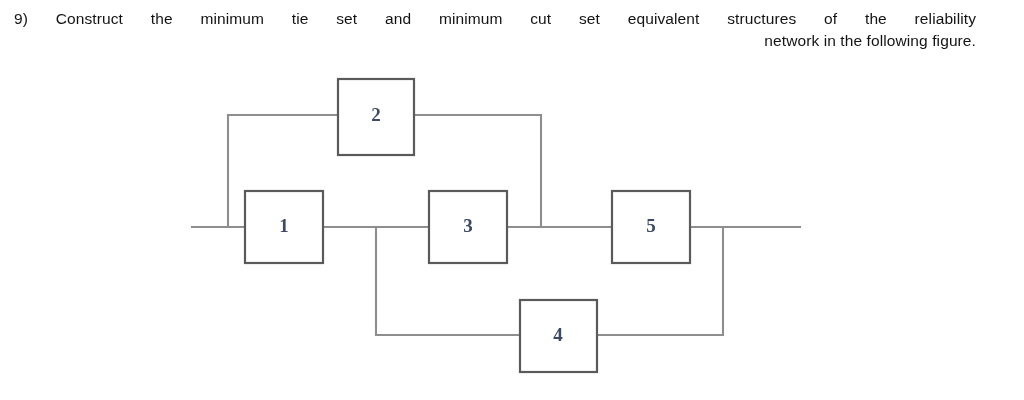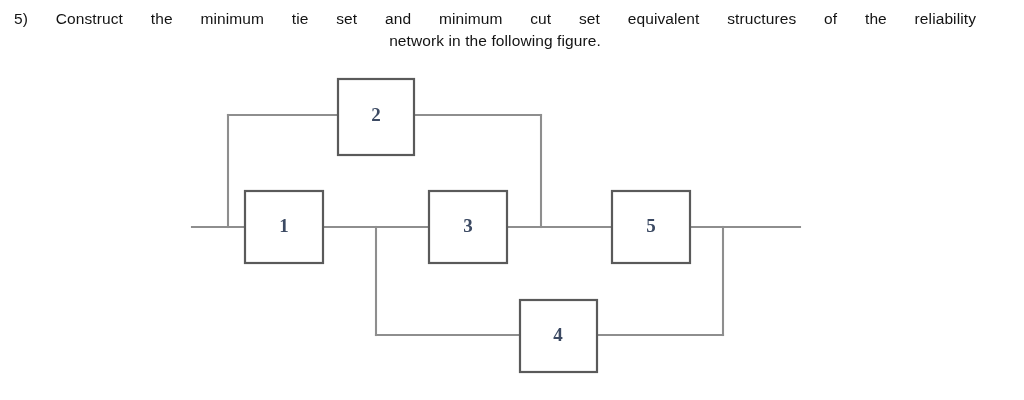--- a/index.html
+++ b/index.html
@@ -30,21 +30,21 @@
     letter-spacing: 0.1px;
   }
   #question-text .line {
     display: block;
   }
   #question-text .line.just {
     text-align: justify;
     text-align-last: justify;
   }
   #question-text .line.last {
-    text-align: center;
+    text-align: right;
   }
 
   
   #diagram {
     position: absolute;
     left: 0;
     top: 55px;
     width: 1024px;
     height: 345px;
   }
@@ -69,21 +69,21 @@
     font-weight: 700;
     fill: #3c4a63;
     text-anchor: middle;
     dominant-baseline: middle;
   }
 </style>
 </head>
 <body>
 
 <div id="question-text">
-  <span class="line just">5) Construct the minimum tie set and minimum cut set equivalent structures of the reliability</span>
+  <span class="line just">9) Construct the minimum tie set and minimum cut set equivalent structures of the reliability</span>
   <span class="line last">network in the following figure.</span>
 </div>
 
 <div id="diagram">
   <svg width="1024" height="345" viewBox="0 0 1024 345" xmlns="http://www.w3.org/2000/svg">
 
     <g>
 
       <path class="wire" d="M 192 172 L 245 172"></path>
 

